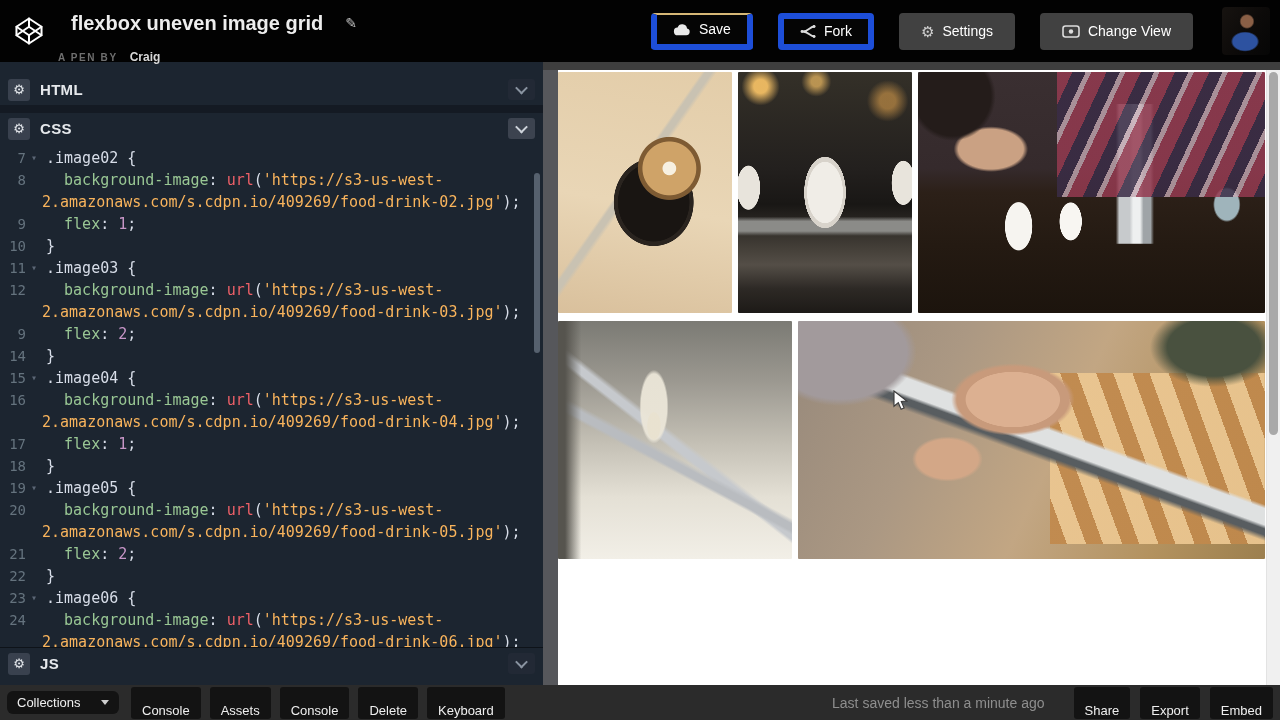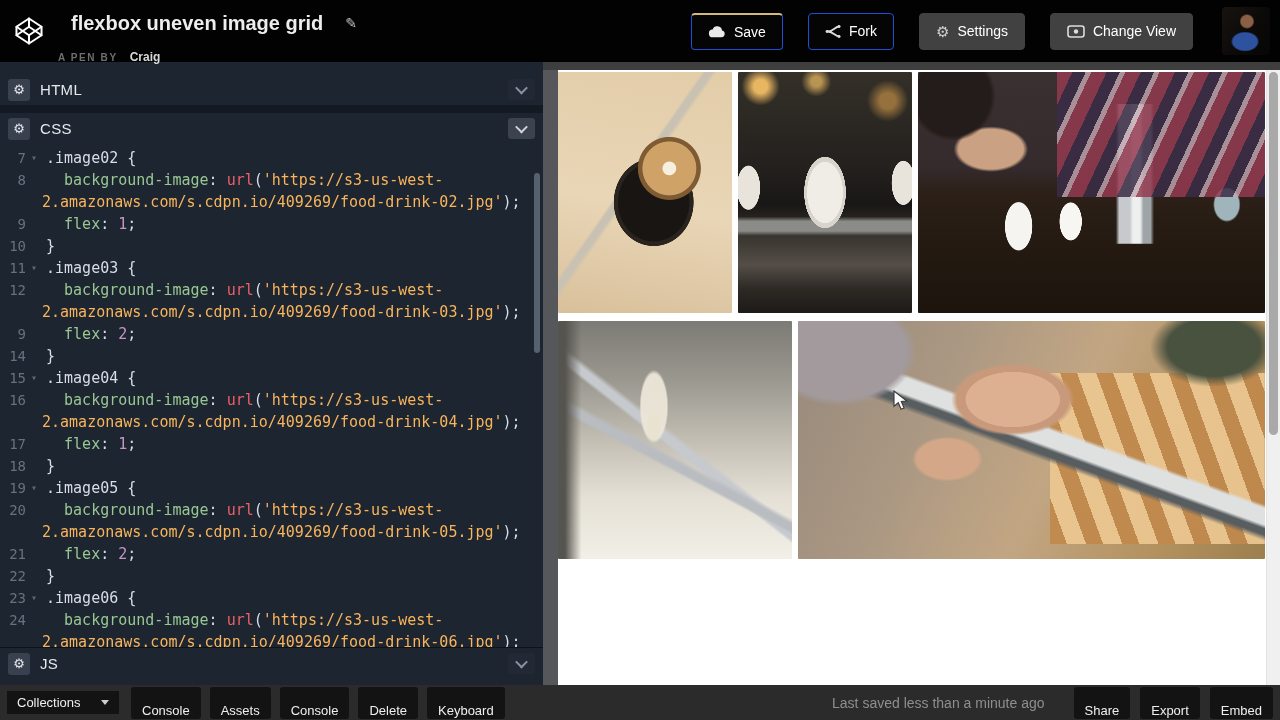--- a/index.html
+++ b/index.html
@@ -12,21 +12,21 @@
   .logo-wrap{margin-left:13px;display:flex;align-items:center;}
   .title-block{margin-left:13px;display:flex;flex-direction:column;justify-content:center;}
   .title-row{display:flex;align-items:center;gap:9px;}
   .pen-title{margin:13px;font-size:20px;font-weight:700;color:#ededed;line-height:24px;}
   .pencil{color:#c4c4c4;font-size:14px;transform:rotate(0deg);}
   .byline{margin-top:2px;display:flex;align-items:baseline;gap:12px;}
   .byline .prefix{font-size:10px;letter-spacing:1.6px;color:#6f6f6f;font-weight:700;}
   .byline .author{font-size:12px;color:#d8d8d8;font-weight:700;}
   .top-actions{margin-left:auto;display:flex;align-items:center;gap:25px;padding-right:10px;}
   .tbtn{height:37px;display:flex;align-items:center;gap:8px;padding:0 16px;border-radius:4px;
-        background:#050505;border:1px solid #1d4ed8;color:#fff;font-size:14px;
+        background:#050505;border:6px solid #1d4ed8;color:#fff;font-size:14px;
         font-family:"Liberation Sans",sans-serif;cursor:pointer;}
   .tbtn.save{border-top:2px solid #d6b877;}
   .tbtn.gray{background:#414141;border-color:#414141;}
   .tbtn svg{flex:none;}
   .gearglyph{font-size:15px;color:#cfcfcf;line-height:1;}
   .avatar{width:48px;height:48px;border-radius:4px;margin-left:4px;cursor:pointer;
      background:
        radial-gradient(circle at 52% 30%,#8a5f46 0 14%,rgba(138,95,70,0) 18%),
        radial-gradient(ellipse 42% 30% at 48% 72%,#2d52a0 0 60%,rgba(45,82,160,0) 70%),
        linear-gradient(125deg,#171310 0%,#0c0a09 55%,#060606 100%);}
@@ -35,21 +35,21 @@
   .main{position:absolute;top:62px;left:0;right:0;bottom:35px;display:flex;}
 
   
   .editors{width:543px;flex:none;background:#1c2530;position:relative;overflow:hidden;}
   .pad-top{height:12px;}
   .sec-h{height:31px;display:flex;align-items:center;gap:10px;padding:0 8px;background:#1c2530;}
   .sec-gap{height:8px;background:#141a23;}
   .gearbox{width:22px;height:22px;flex:none;border-radius:3px;background:#39414e;display:flex;
            align-items:center;justify-content:center;border:none;cursor:pointer;padding:0;}
   .gearbox span{font-size:13px;color:#e2e6ea;line-height:1;}
-  .sec-label{font-size:15px;font-weight:400;color:#e6e9ec;letter-spacing:.3px;}
+  .sec-label{font-size:15px;font-weight:700;color:#e6e9ec;letter-spacing:.3px;}
   .chev{margin-left:auto;width:27px;height:21px;border-radius:3px;display:flex;align-items:center;
         justify-content:center;border:none;cursor:pointer;padding:0;}
   .chev.active{background:#3c434f;}
   .chev.idle{background:#222935;}
   .chev i{display:block;width:7px;height:7px;border-right:2px solid #cdd3da;
           border-bottom:2px solid #cdd3da;transform:rotate(45deg) translate(-1px,-1px);}
   .chev.idle i{border-color:#8a94a1;}
 
   
   .code-area{height:500px;overflow:hidden;position:relative;padding-top:3px;}
@@ -77,21 +77,21 @@
   .pv-track{position:absolute;top:8px;right:0;bottom:0;width:13px;background:#f0f0f0;
             border-left:1px solid #e3e3e3;z-index:2;cursor:pointer;}
   .pv-thumb{position:absolute;top:2px;left:2px;width:9px;height:363px;background:#a9a9a9;border-radius:5px;}
 
   
   .cursor{position:absolute;left:893px;top:390px;z-index:9;pointer-events:none;}
 
   
   .footer{position:absolute;left:0;right:0;bottom:0;height:35px;background:#2b2b2b;
           display:flex;align-items:center;padding:0 7px;box-sizing:border-box;gap:9px;z-index:5;}
-  .collections{width:112px;height:23px;background:#131313;border:none;border-radius:0;color:#efefef;
+  .collections{width:112px;height:23px;background:#131313;border:none;border-radius:6px;color:#efefef;
           font-size:13px;display:flex;align-items:center;padding:0 10px;gap:6px;cursor:pointer;
           font-family:"Liberation Sans",sans-serif;}
   .collections .caret{margin-left:auto;width:0;height:0;border-left:4px solid transparent;
           border-right:4px solid transparent;border-top:5px solid #cfcfcf;}
   .fbtn{height:19px;background:#131313;border:none;border-radius:3px;color:#efefef;font-size:13px;
         padding:16px 11px;cursor:pointer;font-family:"Liberation Sans",sans-serif;}
   .f-left{display:flex;gap:9px;margin-left:3px;}
   .f-right{margin-left:auto;display:flex;align-items:center;gap:25px;}
   .status{color:#8e8e8e;font-size:14px;margin-right:4px;}
 

